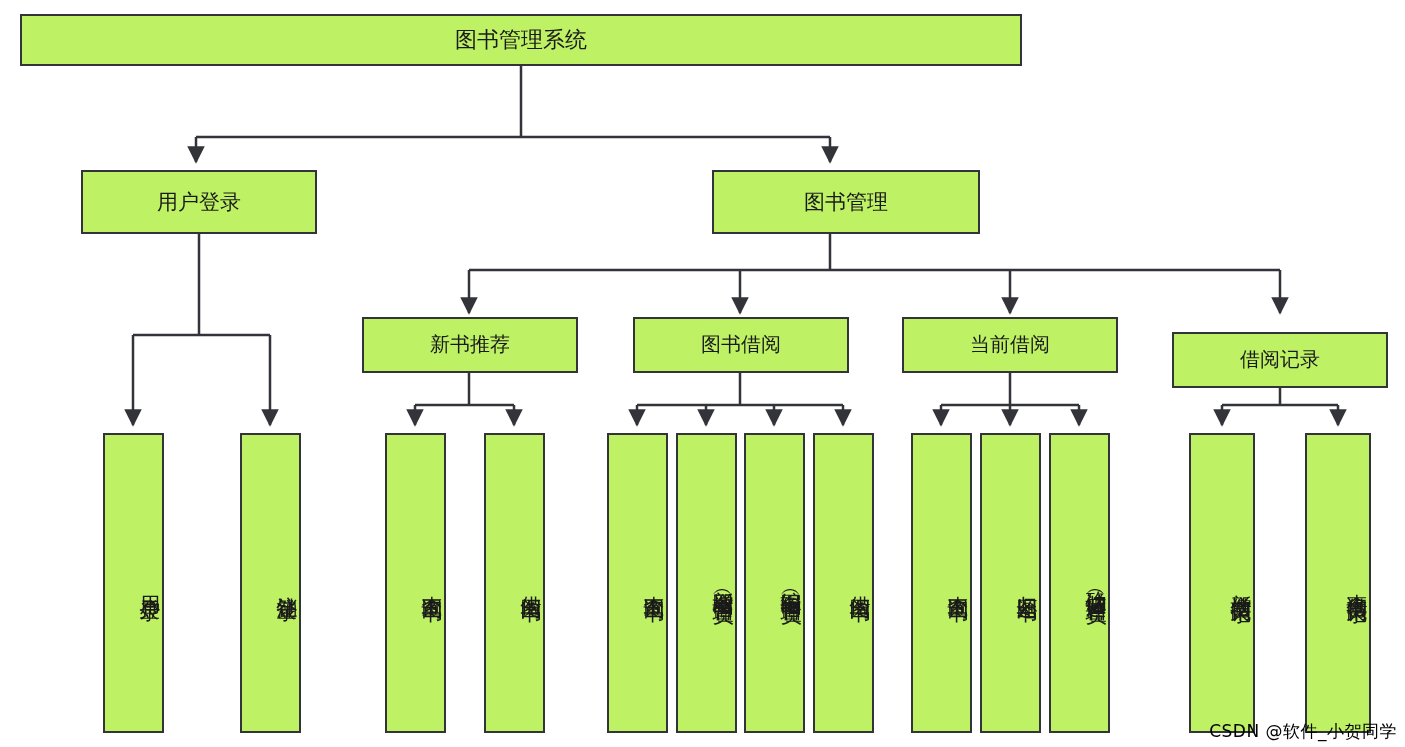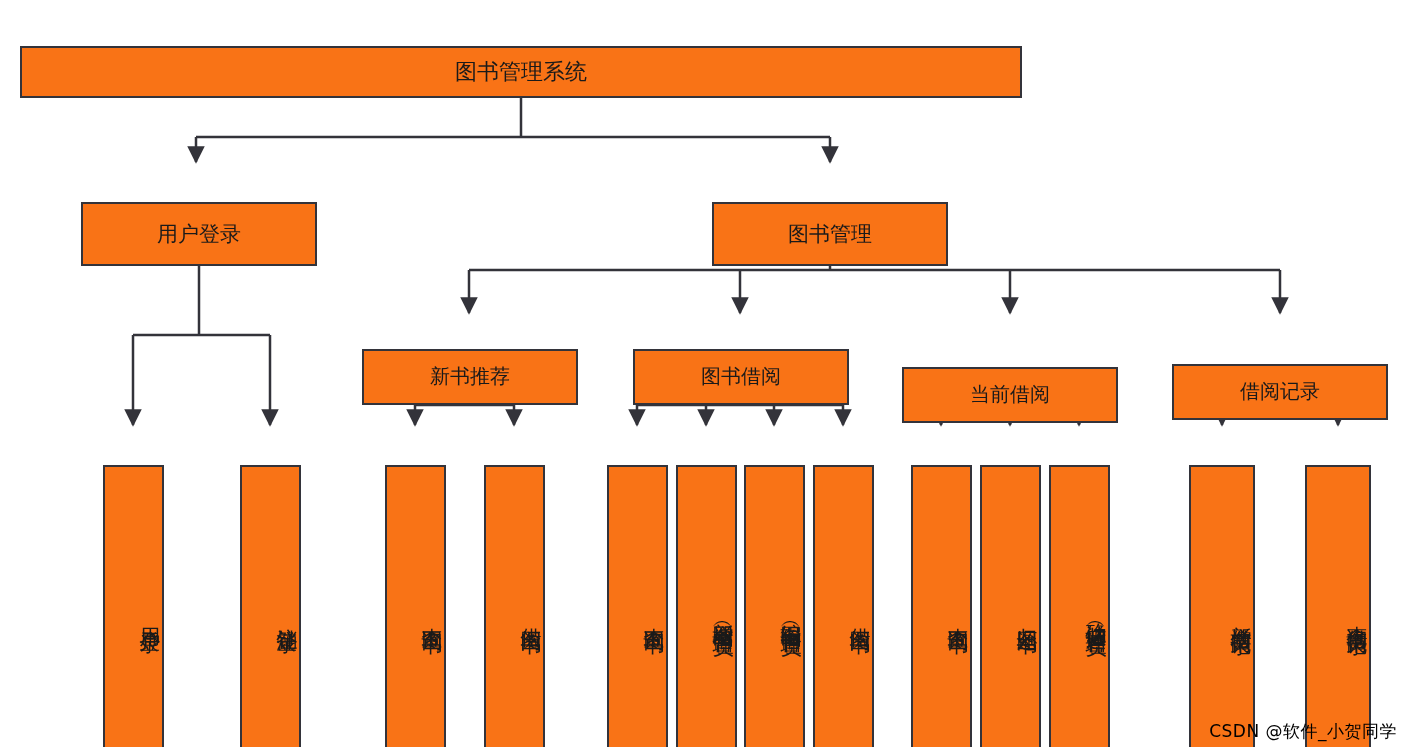--- a/index.html
+++ b/index.html
@@ -5,23 +5,23 @@
   html,body{margin:0;padding:0;background:#ffffff;}
   body{
     width:1405px;height:747px;position:relative;overflow:hidden;
     font-family:"DejaVu Sans","Liberation Sans",sans-serif;
     color:#1a1a1a;
   }
   #diagram-canvas{position:absolute;inset:0;width:1405px;height:747px;}
   svg.edges{position:absolute;left:0;top:0;width:1405px;height:747px;pointer-events:none;}
   .node{
     position:absolute;box-sizing:border-box;
-    background:#f97316;border:2.5px solid #33333a;
+    background:#bef264;border:2.5px solid #33333a;
     display:flex;align-items:center;justify-content:center;
-    text-align:center;line-height:1.18;margin-top:32px;
+    text-align:center;line-height:1.18;
   }
   .node.level0{font-size:22px;}
   .node.level1{font-size:21px;}
   .node.level2{font-size:20px;}
   .node.leaf{
     writing-mode:vertical-rl;text-orientation:upright;
     font-size:21px;letter-spacing:2px;
     padding:14px 0 14px 0;
     align-items:flex-start;justify-content:center;
   }
@@ -88,33 +88,33 @@
   </svg>
 
   <div class="node level0" style="left:20px;top:14px;width:1002px;height:52px;">
     <span class="node-label">图书管理系统</span>
   </div>
 
   <div class="node level1" style="left:81px;top:170px;width:236px;height:64px;">
     <span class="node-label">用户登录</span>
   </div>
 
-  <div class="node level1" style="left:712px;top:170px;width:236px;height:64px;">
+  <div class="node level1" style="left:712px;top:170px;width:268px;height:64px;">
     <span class="node-label">图书管理</span>
   </div>
 
   <div class="node level2" style="left:362px;top:317px;width:216px;height:56px;">
     <span class="node-label">新书推荐</span>
   </div>
 
   <div class="node level2" style="left:633px;top:317px;width:216px;height:56px;">
     <span class="node-label">图书借阅</span>
   </div>
 
-  <div class="node level2" style="left:902px;top:335px;width:216px;height:56px;">
+  <div class="node level2" style="left:902px;top:317px;width:216px;height:56px;">
     <span class="node-label">当前借阅</span>
   </div>
 
   <div class="node level2" style="left:1172px;top:332px;width:216px;height:56px;">
     <span class="node-label">借阅记录</span>
   </div>
 
   <div class="node leaf" style="left:103px;top:433px;width:61px;height:300px;">
     <span class="node-label">用户登录</span>
   </div>

